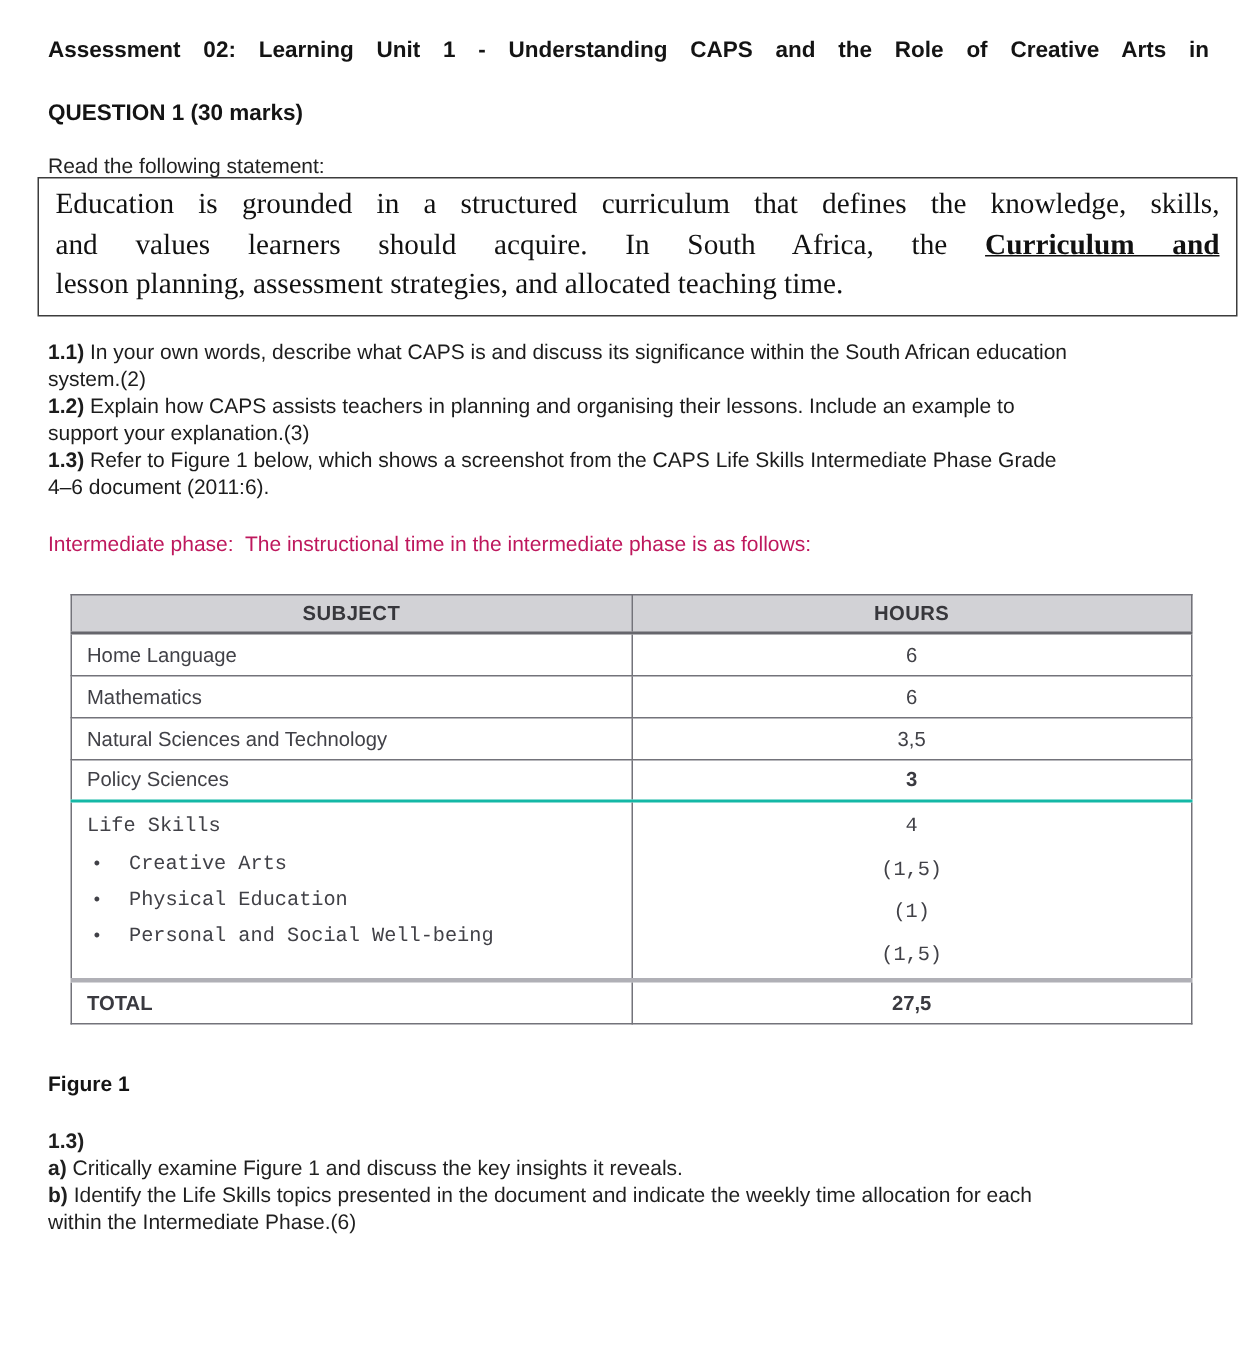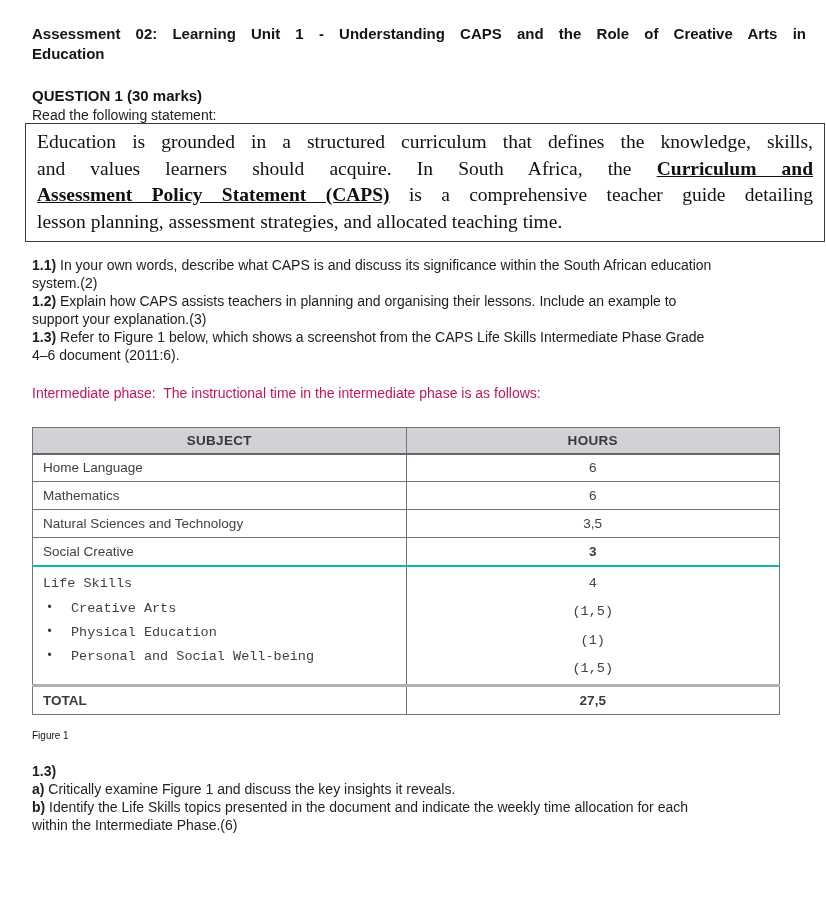--- a/index.html
+++ b/index.html
@@ -9,21 +9,21 @@
     font-family: "Liberation Sans", sans-serif;
     color: #1f1f1f;
   }
   .page { width: 826px; height: 899px; padding: 24px 20px 0 32px; }
 
   
   .doc-title { font-size: 15px; line-height: 20px; font-weight: bold; color: #141414; }
   .justify-line { text-align: justify; text-align-last: justify; }
 
   .question-heading { margin-top: 23px; font-size: 15px; font-weight: bold; color: #141414; }
-  .read-line { margin-top: 3px; font-size: 14px; color: #222; }
+  .read-line { margin-top: 18px; font-size: 14px; color: #222; }
 
   
   .statement-box {
     margin-left: -7px; margin-right: -19px;
     border: 1.5px solid #3c3c3c;
     padding: 5px 11px 6px 11px;
     font-family: "Liberation Serif", serif;
     font-size: 19.5px; line-height: 26.5px; color: #111;
   }
   .statement-box .box-line { text-align: justify; }
@@ -33,21 +33,21 @@
   
   .questions { margin-top: 14px; font-size: 14px; line-height: 18px; color: #1c1c1c; }
   .qline { white-space: nowrap; }
   .flexline { display: flex; justify-content: flex-start; white-space: nowrap; }
   .qnum { font-weight: bold; }
   .mark { text-align: right; }
 
   .intermediate-line { margin-top: 21px; font-size: 14px; color: #be185d; }
 
   
-  .table-wrap { margin-top: 26px; margin-left: 0; width: 748px; border-radius: 11px; }
+  .table-wrap { margin-top: 26px; margin-left: 15px; width: 748px; border-radius: 11px; }
   table { width: 748px; border-collapse: collapse; table-layout: fixed;
           font-size: 13.5px; color: #414147; }
   table, th, td { border: 1.4px solid #73737a; }
   th {
     height: 26px; background: #d2d2d6; font-weight: bold; color: #37373c;
     text-align: center; letter-spacing: 0.3px; font-size: 13.5px;
     border-bottom: 2px solid #66666c;
   }
   td { height: 28px; vertical-align: middle; }
   td.subject { padding-left: 10px; text-align: left; }
@@ -55,49 +55,44 @@
   td.bold, tr.total-row td { font-weight: bold; color: #3a3a40; }
   tr.ls-row td { border-top: 2px solid #14b8a6; height: 114px; vertical-align: top; font-family: Liberation Mono, monospace; }
   tr.total-row td { border-top: 3px solid #b0b0b6; height: 29px; }
   .ls-title { padding-top: 8px; line-height: 18px; }
   .ls-list { list-style: none; margin-top: 7px; }
   .ls-list li { position: relative; padding-left: 28px; margin-top: 7px; line-height: 17px; }
   .ls-list .bullet { position: absolute; left: 3px; top: 0; font-size: 12px; }
   .ls-hours div { line-height: 28.5px; }
   .ls-hours { padding-top: 3px; }
 
-  .figure-caption { margin-top: 15px; font-size: 10px; font-weight: normal; color: #141414; }
+  .figure-caption { margin-top: 31px; font-size: 14px; font-weight: bold; color: #141414; }
   .sub-questions { margin-top: 21px; font-size: 14px; line-height: 18px; }
   .sub-heading { font-weight: bold; }
 </style>
 </head>
 <body>
 
 <div class="page">
 
   <div class="doc-title">
     <div class="justify-line">Assessment 02: Learning Unit 1 - Understanding CAPS and the Role of Creative Arts in</div>
-    <div>Education</div>
   </div>
 
   <div class="question-heading">QUESTION 1 (30 marks)</div>
 
   <div class="read-line">Read the following statement:</div>
 
   <div class="statement-box">
     <div class="box-line jl">
       <span>Education is grounded in a structured curriculum that defines the knowledge, skills,</span>
     </div>
     <div class="box-line jl">
       <span>and values learners should acquire. In South Africa, the</span>
       <span class="b">Curriculum and</span>
-    </div>
-    <div class="box-line jl">
-      <span class="b">Assessment Policy Statement (CAPS)</span>
-      <span>is a comprehensive teacher guide detailing</span>
     </div>
     <div class="box-line">
       <span>lesson planning, assessment strategies, and allocated teaching time.</span>
     </div>
   </div>
 
   <div class="questions">
     <div class="qline">
       <span class="qnum">1.1)</span>
       <span>In your own words, describe what CAPS is and discuss its significance within the South African education</span>
@@ -144,21 +139,21 @@
         </tr>
         <tr>
           <td class="subject">Mathematics</td>
           <td class="hours">6</td>
         </tr>
         <tr>
           <td class="subject">Natural Sciences and Technology</td>
           <td class="hours">3,5</td>
         </tr>
         <tr>
-          <td class="subject">Social Creative</td>
+          <td class="subject">Policy Sciences</td>
           <td class="hours bold">3</td>
         </tr>
         <tr class="ls-row">
           <td class="subject">
             <div class="ls-title">Life Skills</div>
             <ul class="ls-list">
               <li>
                 <span class="bullet">•</span>
                 <span>Creative Arts</span>
               </li>

